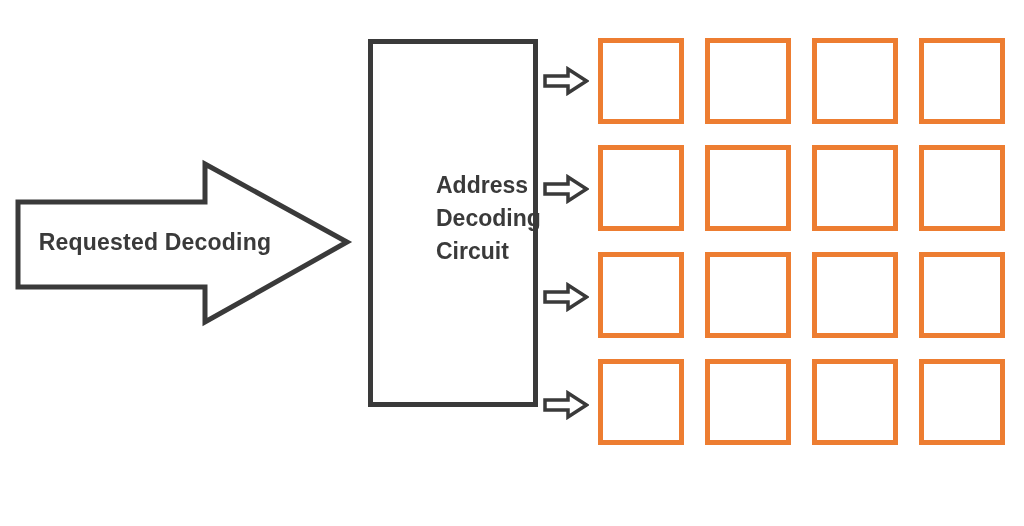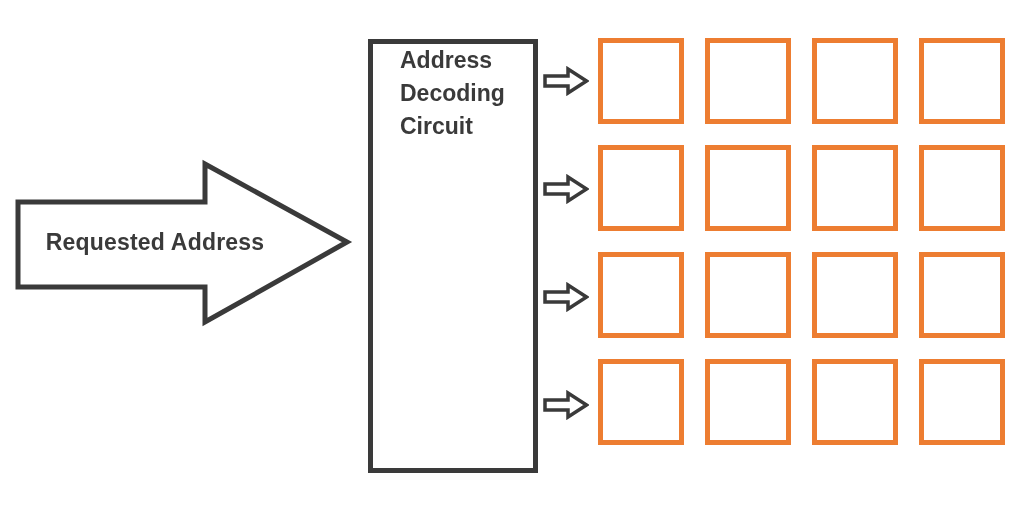--- a/index.html
+++ b/index.html
@@ -29,26 +29,27 @@
     font-weight: 600;
     letter-spacing: 0.2px;
     white-space: nowrap;
   }
 
   
   #decoder-box {
     left: 368px;
     top: 39px;
     width: 170px;
-    height: 434px;
+    height: 368px;
     box-sizing: border-box;
     border: 5px solid var(--stroke, #3a3a3a);
     background: #ffffff;
     display: flex;
-    align-items: flex-start;
+    align-items: center;
+    padding-left: 36px;
   }
   #decoder-label {
     padding-left: 27px;
     padding-bottom: 10px;
     font-size: 23px;
     font-weight: 600;
     line-height: 33px;
     white-space: pre-line;
     text-align: left;
   }
@@ -91,21 +92,21 @@
   }
 </style>
 </head>
 <body>
 
 <div id="canvas">
 
   <svg id="big-arrow-svg" class="abs" width="340" height="171" viewBox="0 0 340 171">
     <polygon points="5,45 192,45 192,7 334,85 192,165 192,130 5,130" fill="#ffffff" stroke="#3a3a3a" stroke-width="5" stroke-linejoin="miter"></polygon>
   </svg>
-  <div id="big-arrow-label" class="abs">Requested Address</div>
+  <div id="big-arrow-label" class="abs">Requested Decoding</div>
 
   <div id="decoder-box" class="abs">
     <div id="decoder-label">Address
 Decoding
 Circuit</div>
   </div>
 
   <div id="row-arrows" class="abs">
     <svg width="46" height="30" viewBox="0 0 46 30">
       <polygon points="2,10 25,10 25,3 43.5,15 25,27 25,20 2,20" fill="#ffffff" stroke="#3a3a3a" stroke-width="3.5" stroke-linejoin="miter"></polygon>

